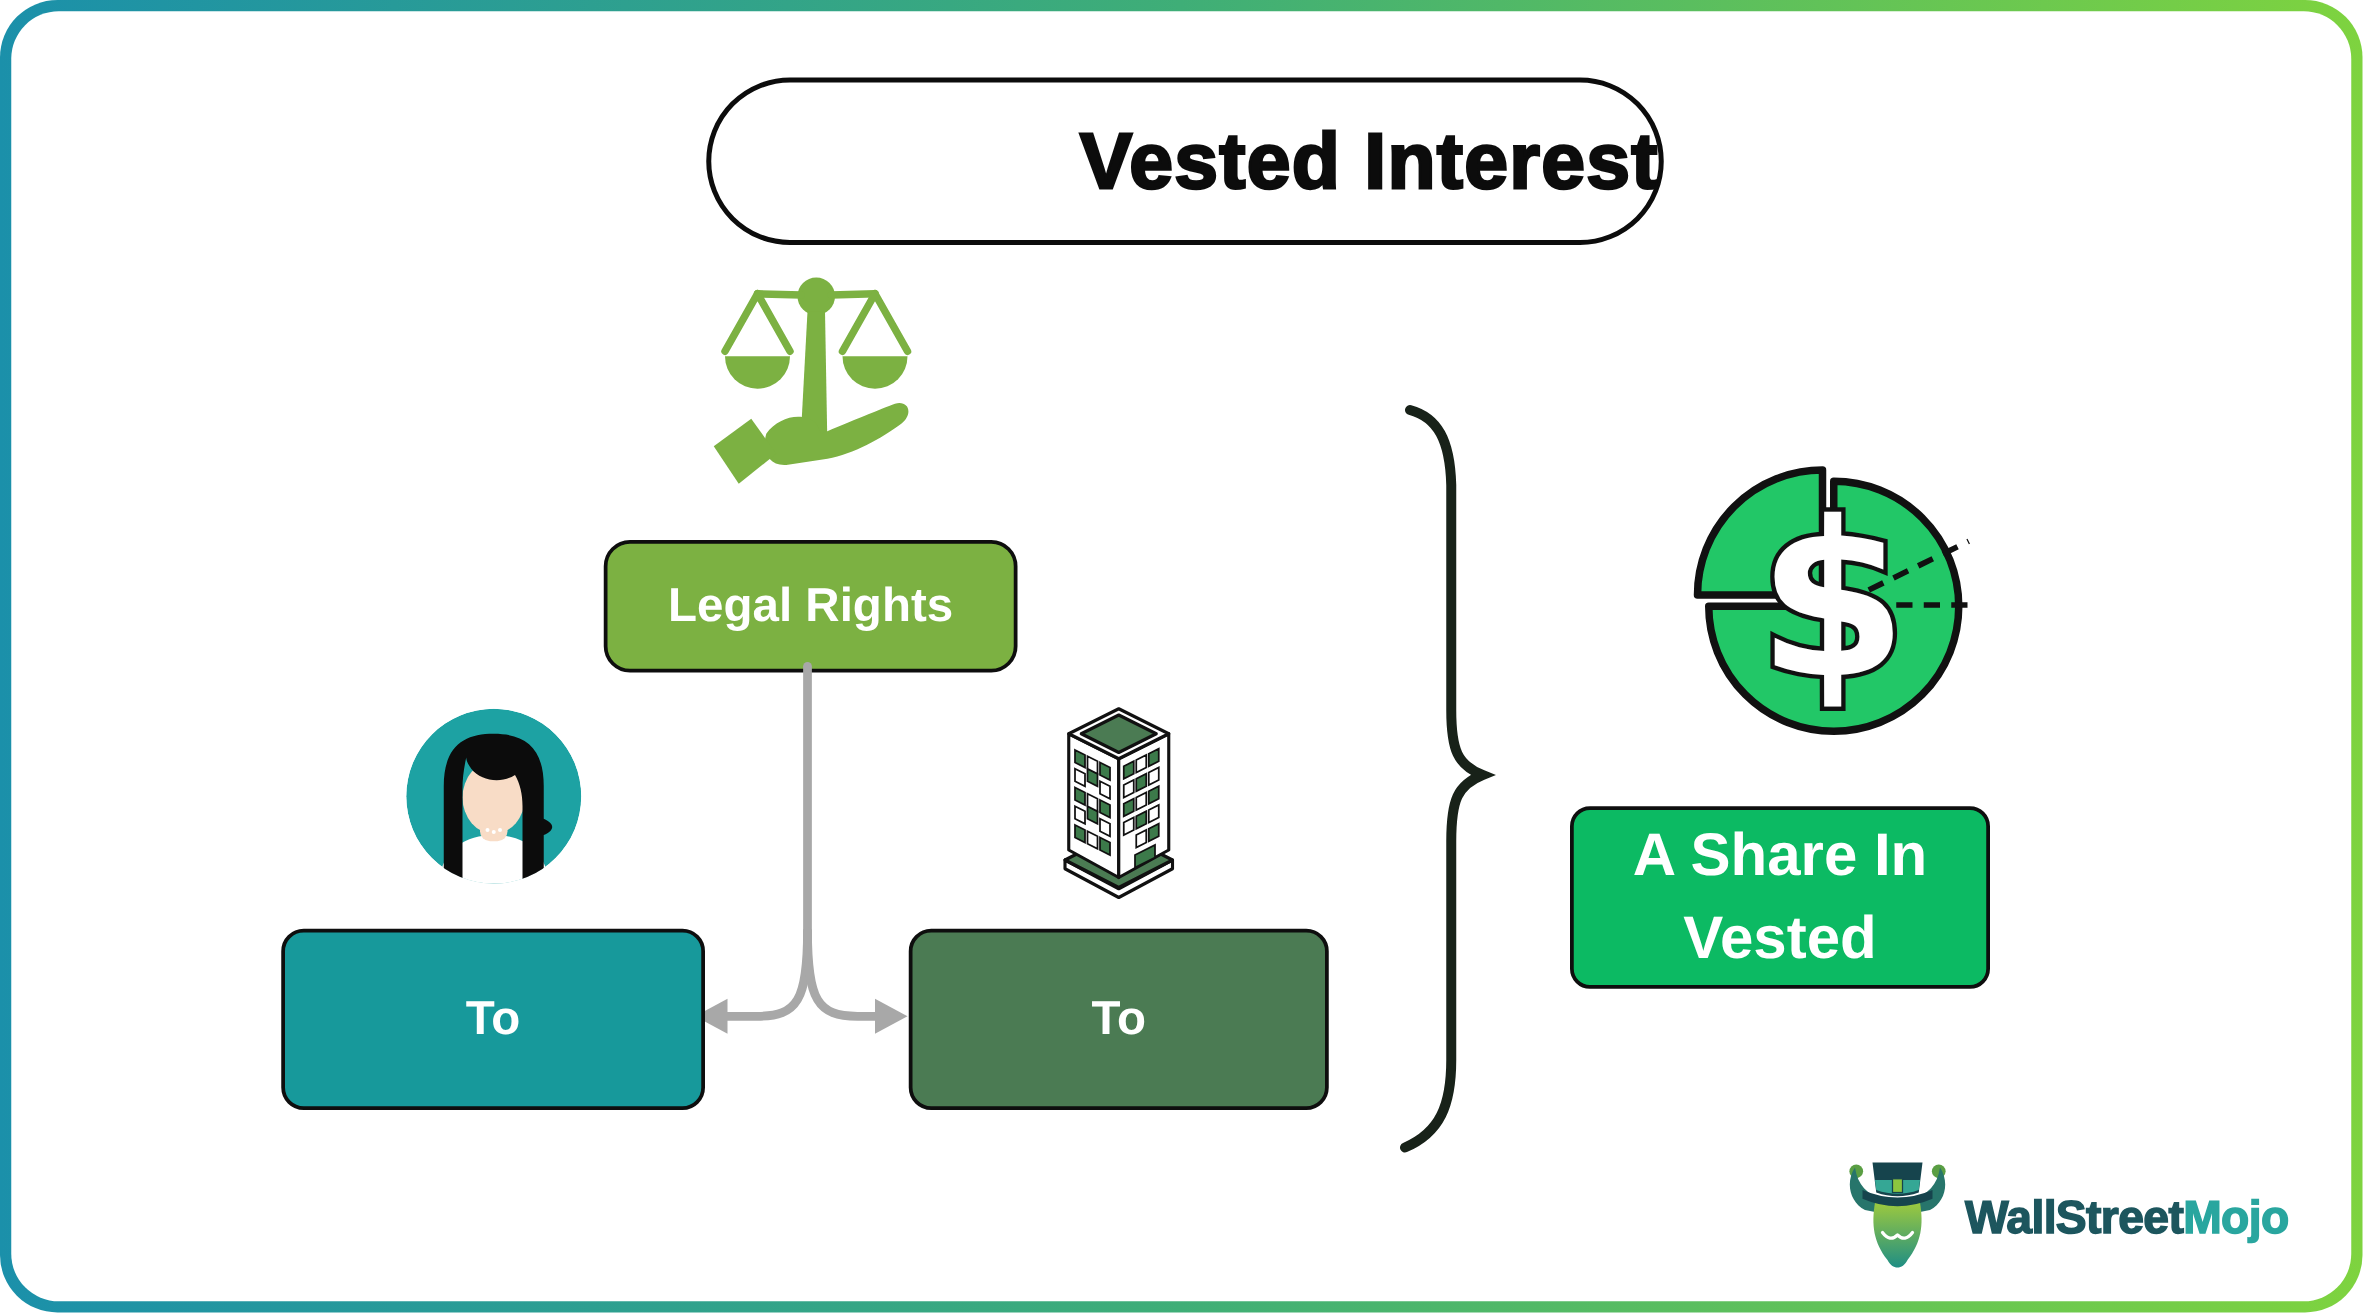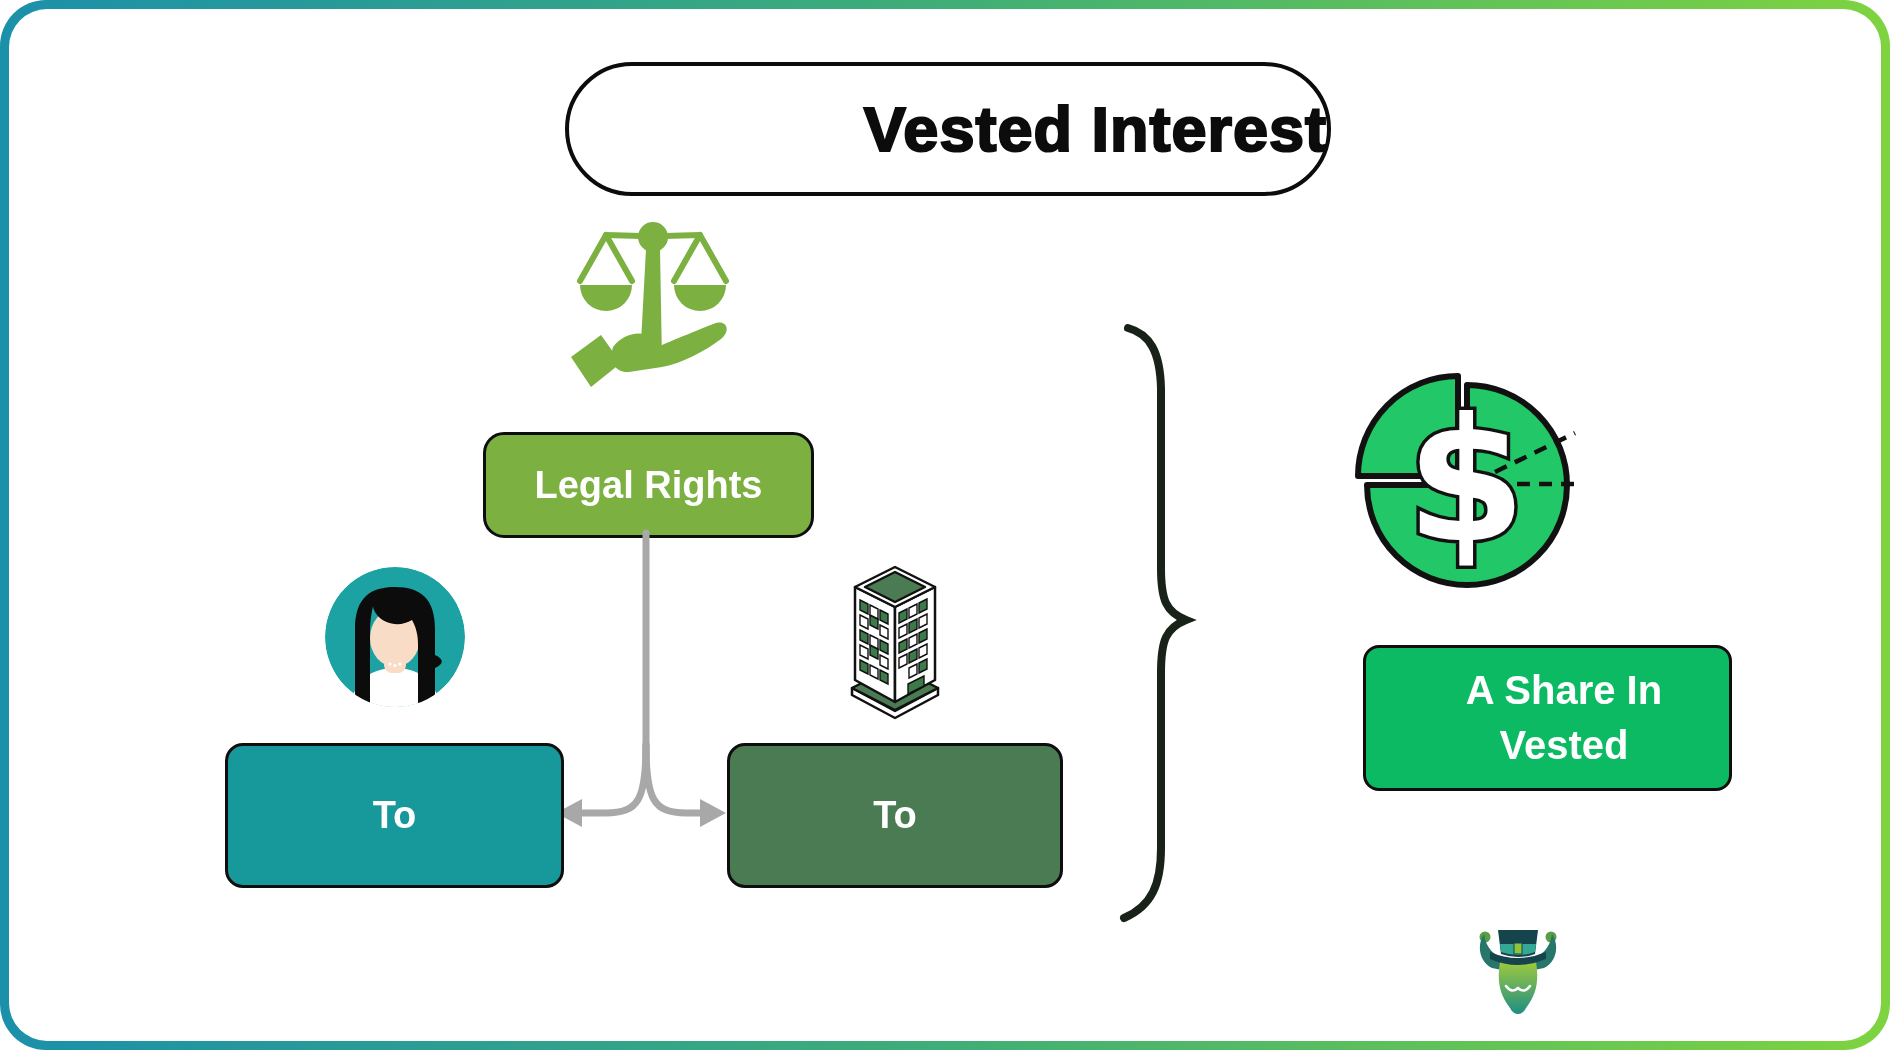--- a/index.html
+++ b/index.html
@@ -10,21 +10,21 @@
   .abs{position:absolute;}
   .title-pill{left:565px;top:62px;width:758px;height:126px;border:4px solid #0c0c0c;border-radius:70px;
               background:#fff;display:flex;align-items:center;justify-content:flex-end;}
   .title-pill span{font-size:63px;font-weight:700;color:#0c0c0c;letter-spacing:1px;-webkit-text-stroke:2.2px #0c0c0c;}
   .node{border:3px solid #0e0e0e;display:flex;flex-direction:column;align-items:center;justify-content:center;
         color:#fff;font-weight:700;text-align:center;}
   .node span{display:block;line-height:1.38;}
   .node-legal{left:483px;top:432px;width:325px;height:100px;border-radius:21px;font-size:38px;}
   .node-indiv{left:225px;top:743px;width:333px;height:139px;border-radius:18px;font-size:38px;}
   .node-corp{left:727px;top:743px;width:330px;height:139px;border-radius:18px;font-size:38px;}
-  .node-share{left:1363px;top:645px;width:330px;height:140px;border-radius:16px;font-size:40px;padding-left:33px;}
+  .node-share{left:1256px;top:645px;width:330px;height:140px;border-radius:16px;font-size:48px;}
   .logo{left:1478px;top:928px;display:flex;align-items:center;gap:14px;}
   .logo-text{font-size:37px;font-weight:700;letter-spacing:-0.5px;-webkit-text-stroke:1.2px currentColor;white-space:nowrap;}
   .logo-text span{-webkit-text-stroke:1.2px currentColor;}
   svg{display:block;}
 </style>
 </head>
 <body>
 
 <div class="frame">
   <div class="inner"></div>
@@ -152,13 +152,14 @@
       <circle cx="73" cy="9" r="5.5" fill="#5a9e43"></circle>
     <path d="M14 40 C2 34 -2 18 6 6 C8 20 16 28 28 31 L34 44 Z" fill="#27756b"></path>
     <path d="M66 40 C78 34 82 18 74 6 C72 20 64 28 52 31 L46 44 Z" fill="#27756b"></path>
     <path d="M22 34 L58 34 C61 52 59 66 48 80 C44 88 36 88 32 80 C21 66 19 52 22 34 Z" fill="url(#bgrad)"></path>
     <path d="M28 58 Q34 66 40 60 M40 60 Q46 66 52 58" stroke="#fff" stroke-width="2.6" fill="none" stroke-linecap="round"></path>
     <path d="M20 2 L60 2 L57 26 Q40 32 23 26 Z" fill="#16444d"></path>
     <path d="M22 16 L58 16 L57 24 Q40 30 23 24 Z" fill="#35a795"></path>
     <rect x="36" y="15" width="8" height="11" fill="#8cc63f" stroke="#16444d"></rect>
     <path d="M12 24 Q40 36 68 24 L68 31 Q40 43 12 31 Z" fill="#16444d"></path>
   </svg>
+  <div class="logo-text"><span style="color: rgb(29, 86, 94);">WallStreet</span><span style="color: rgb(41, 166, 159);">Mojo</span></div>
 </div>
 
 </body></html>

